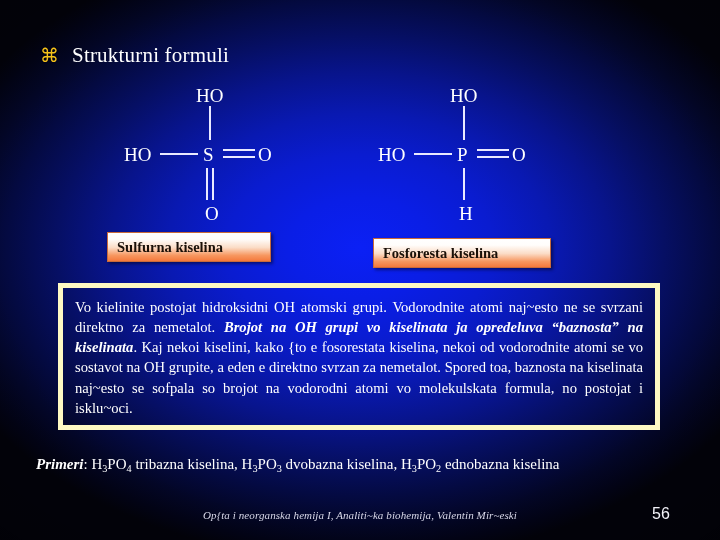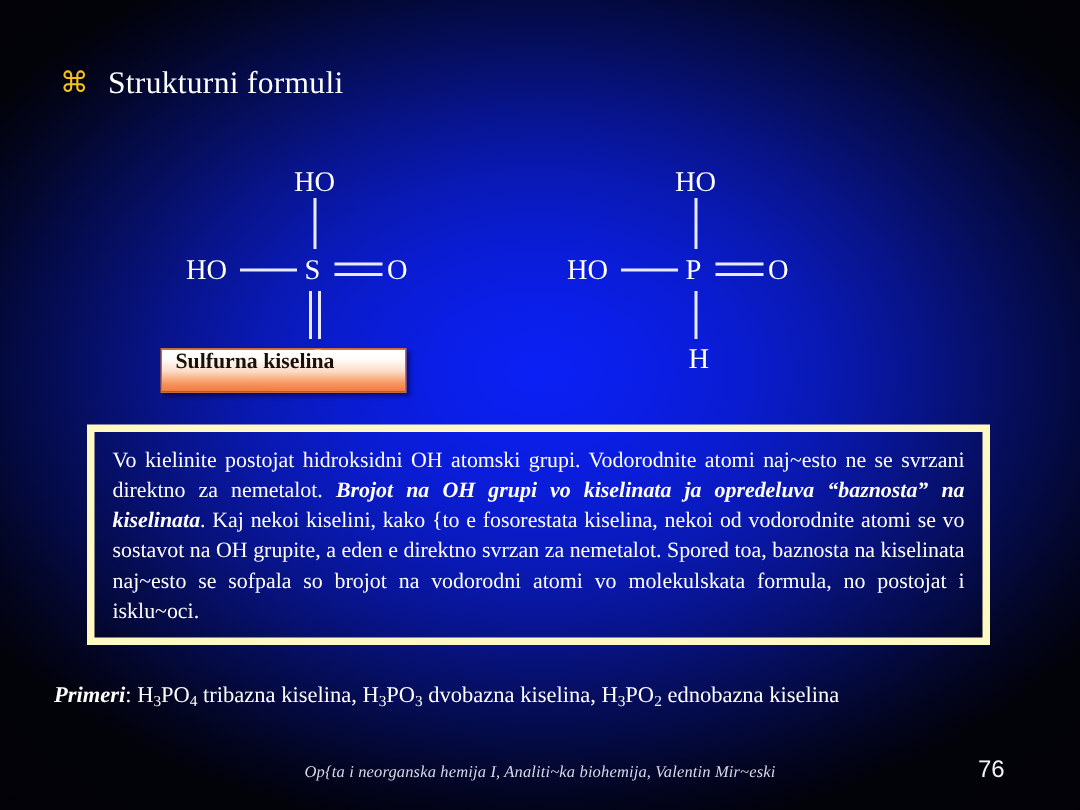--- a/index.html
+++ b/index.html
@@ -69,21 +69,20 @@
     white-space: nowrap;
     text-align: center;
   }
 
   
   .structure {
     position: absolute;
     width: 220px;
     height: 150px;
     z-index: 5;
-    margin-top: 26px;
   }
   #structure-sulfuric { left: 108px; top: 82px; }
   #structure-phosphorous { left: 362px; top: 82px; }
 
   .atom {
     position: absolute;
     font-size: 19px;
     color: #ffffff;
     white-space: nowrap;
     line-height: 1;
@@ -152,21 +151,21 @@
     z-index: 6;
     background: linear-gradient(to bottom,
       #ffffff 0%,
       #fffdfb 22%,
       #fbdcc6 52%,
       #f79760 80%,
       #f4793c 100%);
     border: 1px solid #c96a3a;
     box-shadow: 2px 2px 3px rgba(0,0,0,0.45);
     display: flex;
-    align-items: flex-start;
+    align-items: center;
     padding: 0 9px;
     box-sizing: border-box;
   }
   .caption-text {
     color: #1a1008;
     font-weight: bold;
     font-size: 14.5px;
     white-space: nowrap;
   }
   #caption-sulfuric   { left: 107px; top: 232px; width: 164px; height: 30px; }
@@ -282,25 +281,28 @@
     <span class="bond bond-h-right-b"></span>
     <span class="atom atom-right">O</span>
 
     <span class="bond bond-v-bot-single"></span>
     <span class="atom atom-bottom">H</span>
   </div>
 
   <div class="caption-box" id="caption-sulfuric">
     <span class="caption-text">Sulfurna kiselina</span>
   </div>
+  <div class="caption-box" id="caption-phosphorous">
+    <span class="caption-text">Fosforesta kiselina</span>
+  </div>
 
   <div id="paragraph-box">
     <p id="paragraph-text"><span>Vo kielinite postojat hidroksidni OH atomski grupi. Vodorodnite atomi naj~esto ne se svrzani direktno za nemetalot. </span><span class="emph">Brojot na OH grupi vo kiselinata ja opredeluva “baznosta” na kiselinata</span><span>. Kaj nekoi kiselini, kako {to  e fosorestata kiselina, nekoi od vodorodnite atomi se vo sostavot na OH grupite, a eden e direktno svrzan za nemetalot. Spored toa, baznosta na kiselinata naj~esto se sofpala so brojot na vodorodni atomi vo molekulskata formula, no postojat  i isklu~oci.</span></p>
   </div>
 
   <div id="examples-line">
     <span class="label">Primeri</span><span>: </span><span><span>H</span><sub>3</sub><span>PO</span><sub>4</sub><span> tribazna kiselina, </span></span><span><span>H</span><sub>3</sub><span>PO</span><sub>3</sub><span> dvobazna kiselina, </span></span><span><span>H</span><sub>3</sub><span>PO</span><sub>2</sub><span> ednobazna kiselina</span></span>
   </div>
 
   <div id="footer-text">Op{ta i neorganska hemija I, Analiti~ka biohemija, Valentin Mir~eski</div>
-  <div id="page-number">76</div>
+  <div id="page-number">56</div>
 
 </div>
 
 </body></html>

